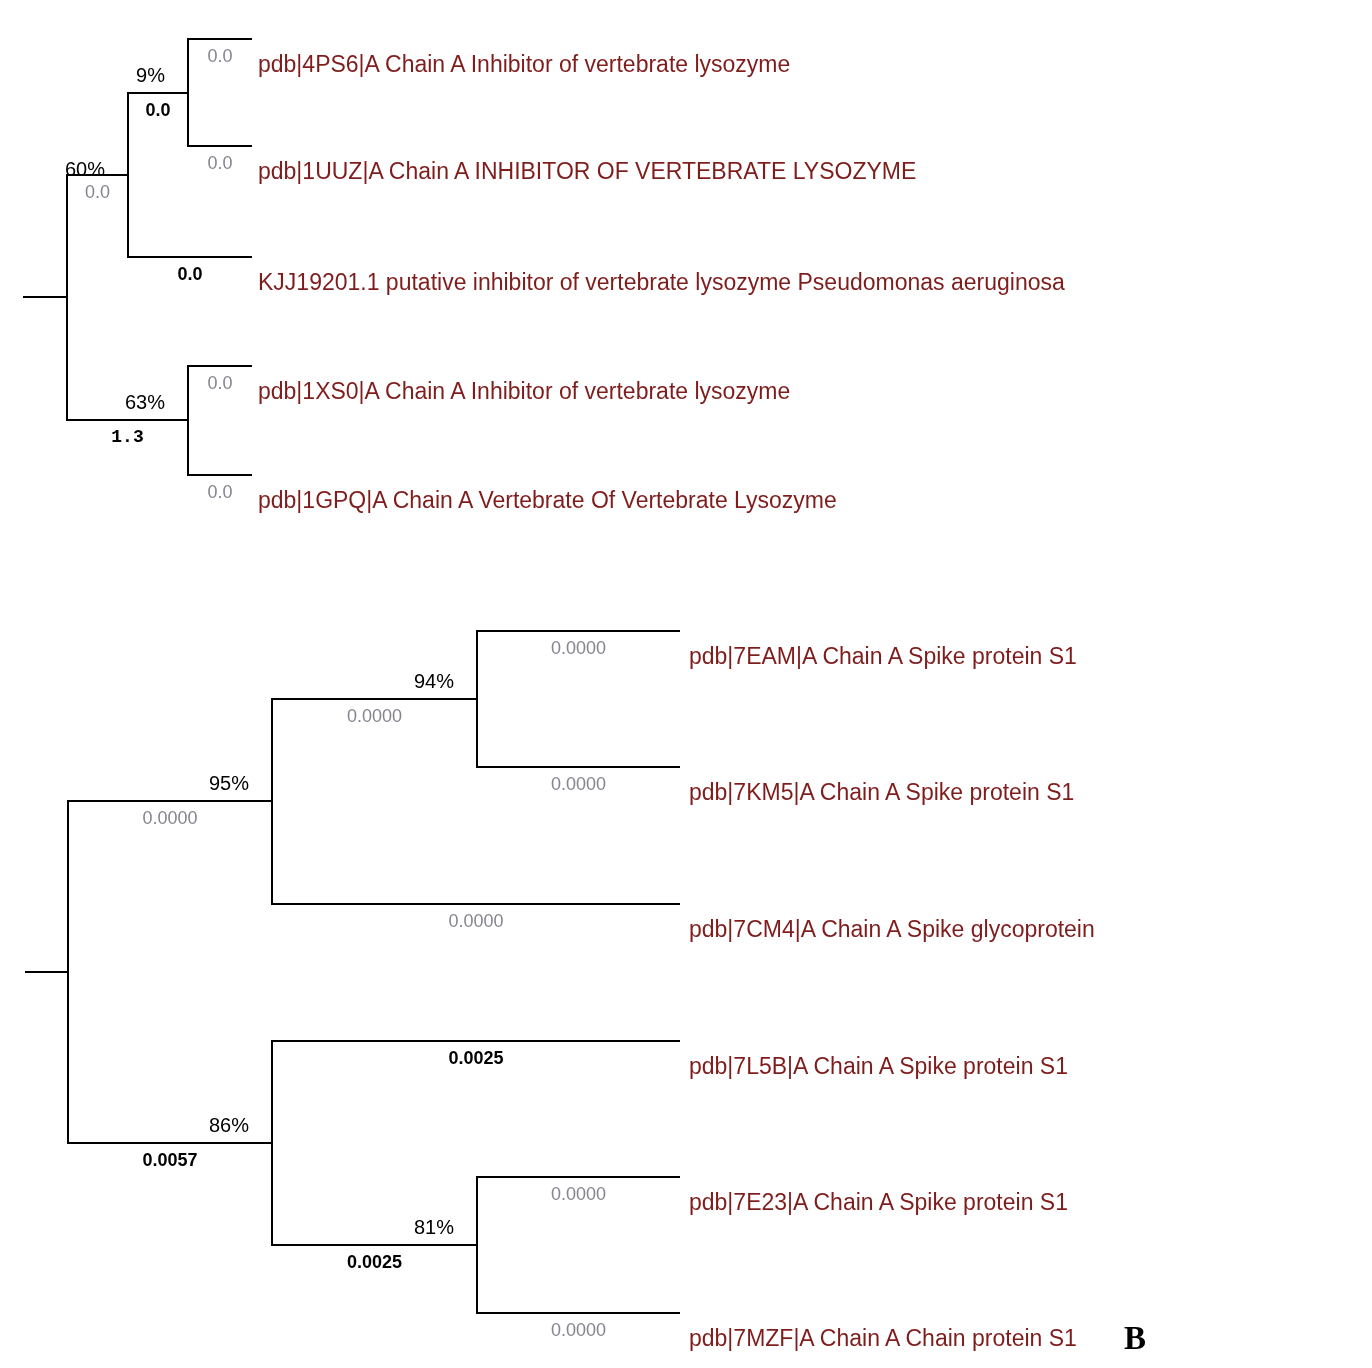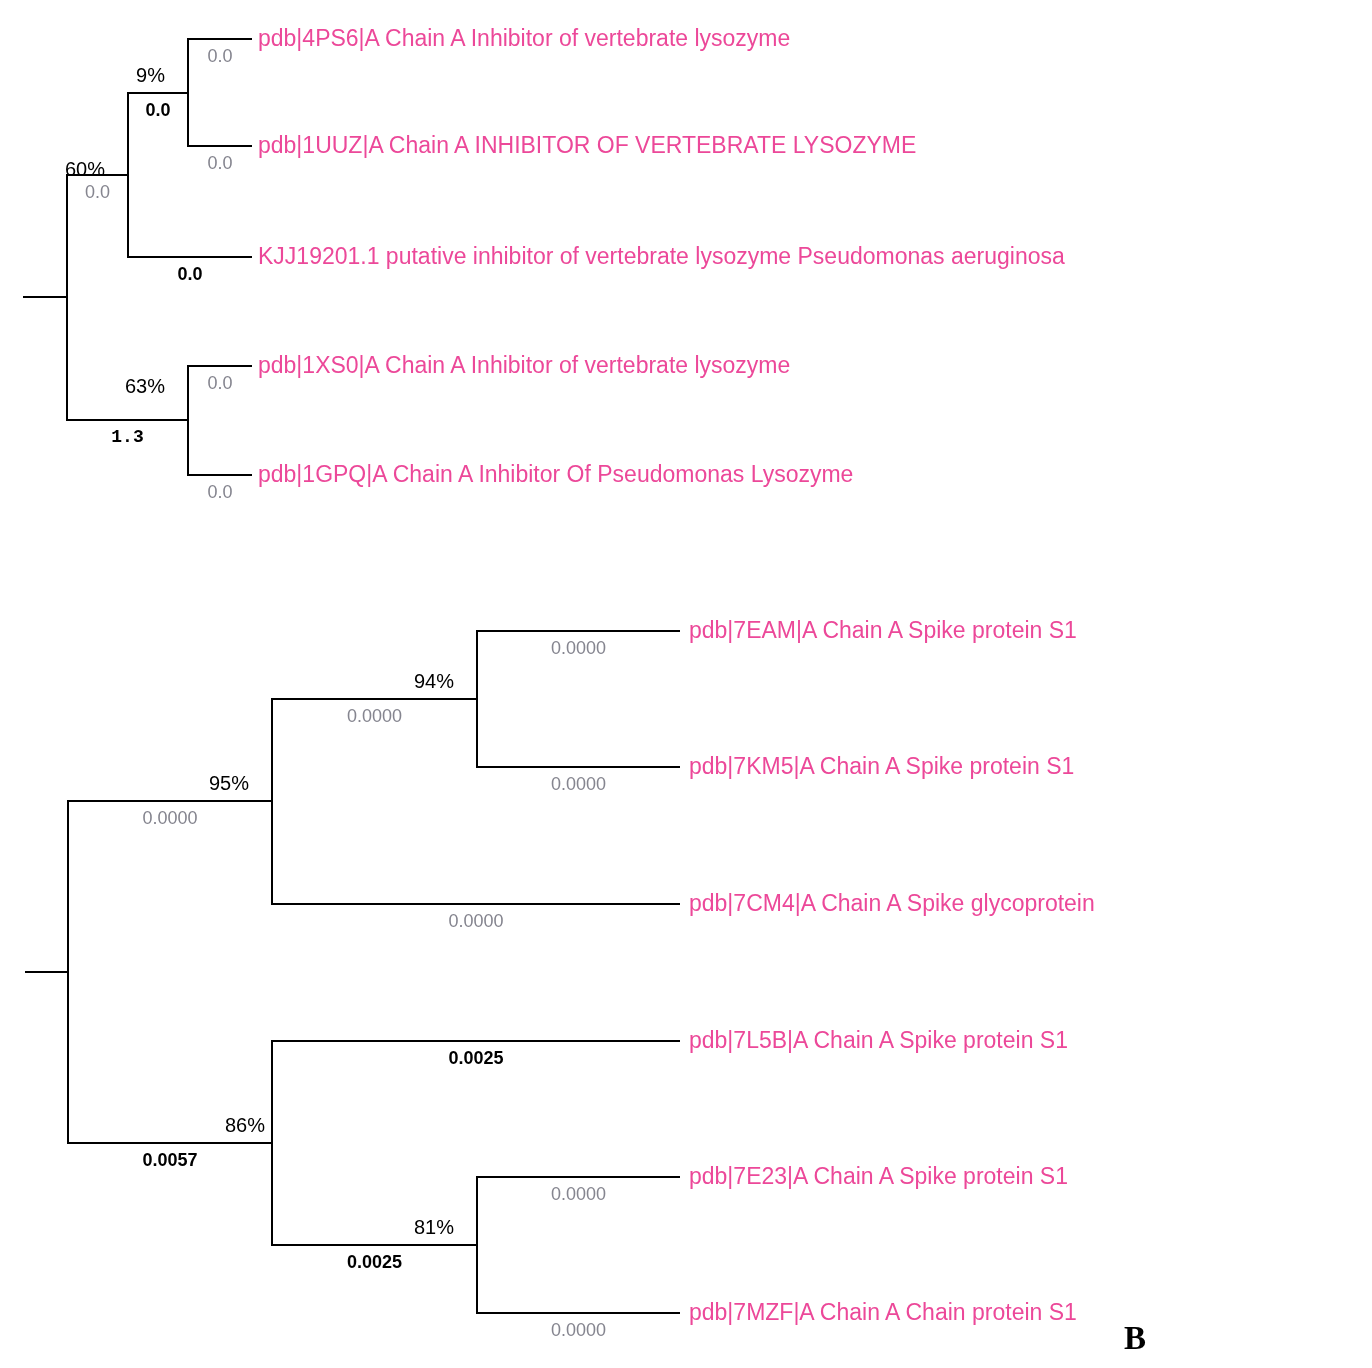--- a/index.html
+++ b/index.html
@@ -16,23 +16,24 @@
     font-family: "Liberation Sans", "DejaVu Sans", sans-serif;
   }
   .line {
     position: absolute;
     background: #000000;
   }
   .tip-label {
     position: absolute;
     transform: translateY(-52%);
     font-size: 23px;
-    color: #ec4899;
+    color: #7f1d1d;
     white-space: nowrap;
     line-height: 1;
+    margin-top: 26px;
   }
   .support-label {
     position: absolute;
     transform: translate(-100%, -100%);
     font-size: 20px;
     color: #000000;
     white-space: nowrap;
     line-height: 1;
   }
   .length-label {
@@ -70,33 +71,33 @@
       <div class="line" style="left: 188px; top: 145px; width: 64px; height: 2px;"></div>
       <span class="tip-label" style="left: 258px; top: 146px;">pdb|1UUZ|A Chain A INHIBITOR OF VERTEBRATE LYSOZYME</span>
       <span class="length-label length-gray" style="left: 220px; top: 154px;">0.0</span>
       <div class="line" style="left: 128px; top: 256px; width: 124px; height: 2px;"></div>
       <span class="tip-label" style="left: 258px; top: 257px;">KJJ19201.1 putative inhibitor of vertebrate lysozyme Pseudomonas aeruginosa</span>
       <span class="length-label length-black" style="left: 190px; top: 265px;">0.0</span>
       <div class="line" style="left: 188px; top: 365px; width: 64px; height: 2px;"></div>
       <span class="tip-label" style="left: 258px; top: 366px;">pdb|1XS0|A Chain A Inhibitor of vertebrate lysozyme</span>
       <span class="length-label length-gray" style="left: 220px; top: 374px;">0.0</span>
       <div class="line" style="left: 188px; top: 474px; width: 64px; height: 2px;"></div>
-      <span class="tip-label" style="left: 258px; top: 475px;">pdb|1GPQ|A Chain A Inhibitor Of Pseudomonas Lysozyme</span>
+      <span class="tip-label" style="left: 258px; top: 475px;">pdb|1GPQ|A Chain A Vertebrate Of Vertebrate Lysozyme</span>
       <span class="length-label length-gray" style="left: 220px; top: 483px;">0.0</span>
       <div class="line" style="left: 187px; top: 38px; width: 2px; height: 109px;"></div>
       <div class="line" style="left: 128px; top: 92px; width: 60px; height: 2px;"></div>
       <span class="support-label" style="left: 165px; top: 85px;">9%</span>
       <span class="length-label length-black" style="left: 158px; top: 101px;">0.0</span>
       <div class="line" style="left: 127px; top: 92px; width: 2px; height: 166px;"></div>
       <div class="line" style="left: 67px; top: 174px; width: 61px; height: 2px;"></div>
       <span class="support-label" style="left: 105px; top: 167px; margin-top: 12px;">60%</span>
       <span class="length-label length-gray" style="left: 97.5px; top: 183px;">0.0</span>
       <div class="line" style="left: 187px; top: 365px; width: 2px; height: 111px;"></div>
       <div class="line" style="left: 67px; top: 419px; width: 121px; height: 2px;"></div>
-      <span class="support-label" style="left: 165px; top: 396px;">63%</span>
+      <span class="support-label" style="left: 165px; top: 412px;">63%</span>
       <span class="length-label length-black" style="left: 127.5px; top: 428px; font-family: Liberation Mono, monospace;">1.3</span>
       <div class="line" style="left: 66px; top: 174px; width: 2px; height: 247px;"></div>
       <div class="line" style="left: 23px; top: 296px; width: 44px; height: 2px;"></div>
     </div>
   <div id="tree-1">
       <div class="line" style="left: 477px; top: 630px; width: 203px; height: 2px;"></div>
       <span class="tip-label" style="left: 689px; top: 631px;">pdb|7EAM|A Chain A Spike protein S1</span>
       <span class="length-label length-gray" style="left: 578.5px; top: 639px;">0.0000</span>
       <div class="line" style="left: 477px; top: 766px; width: 203px; height: 2px;"></div>
       <span class="tip-label" style="left: 689px; top: 767px;">pdb|7KM5|A Chain A Spike protein S1</span>
@@ -116,21 +117,21 @@
       <div class="line" style="left: 476px; top: 630px; width: 2px; height: 138px;"></div>
       <div class="line" style="left: 272px; top: 698px; width: 205px; height: 2px;"></div>
       <span class="support-label" style="left: 454px; top: 691px;">94%</span>
       <span class="length-label length-gray" style="left: 374.5px; top: 707px;">0.0000</span>
       <div class="line" style="left: 271px; top: 698px; width: 2px; height: 207px;"></div>
       <div class="line" style="left: 68px; top: 800px; width: 204px; height: 2px;"></div>
       <span class="support-label" style="left: 249px; top: 793px;">95%</span>
       <span class="length-label length-gray" style="left: 170px; top: 809px;">0.0000</span>
       <div class="line" style="left: 271px; top: 1040px; width: 2px; height: 206px;"></div>
       <div class="line" style="left: 68px; top: 1142px; width: 204px; height: 2px;"></div>
-      <span class="support-label" style="left: 265px; top: 1135px; text-align: right;">86%</span>
+      <span class="support-label" style="left: 249px; top: 1135px; text-align: right;">86%</span>
       <span class="length-label length-black" style="left: 170px; top: 1151px;">0.0057</span>
       <div class="line" style="left: 476px; top: 1176px; width: 2px; height: 138px;"></div>
       <div class="line" style="left: 272px; top: 1244px; width: 205px; height: 2px;"></div>
       <span class="support-label" style="left: 454px; top: 1237px;">81%</span>
       <span class="length-label length-black" style="left: 374.5px; top: 1253px;">0.0025</span>
       <div class="line" style="left: 67px; top: 800px; width: 2px; height: 344px;"></div>
       <div class="line" style="left: 25px; top: 971px; width: 43px; height: 2px;"></div>
     </div>
   <span class="panel-label" style="left: 1124px; top: 1322px;">B</span>
 </div>

